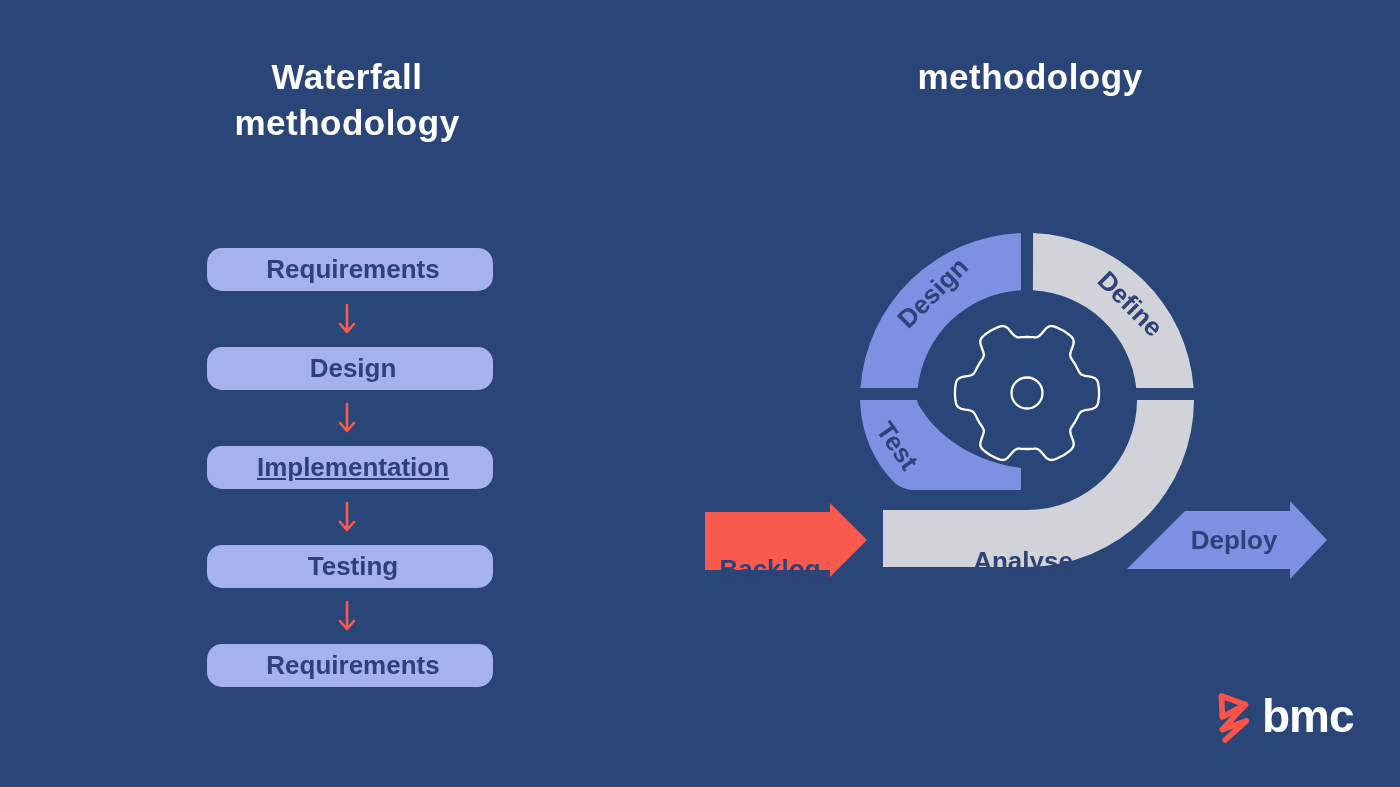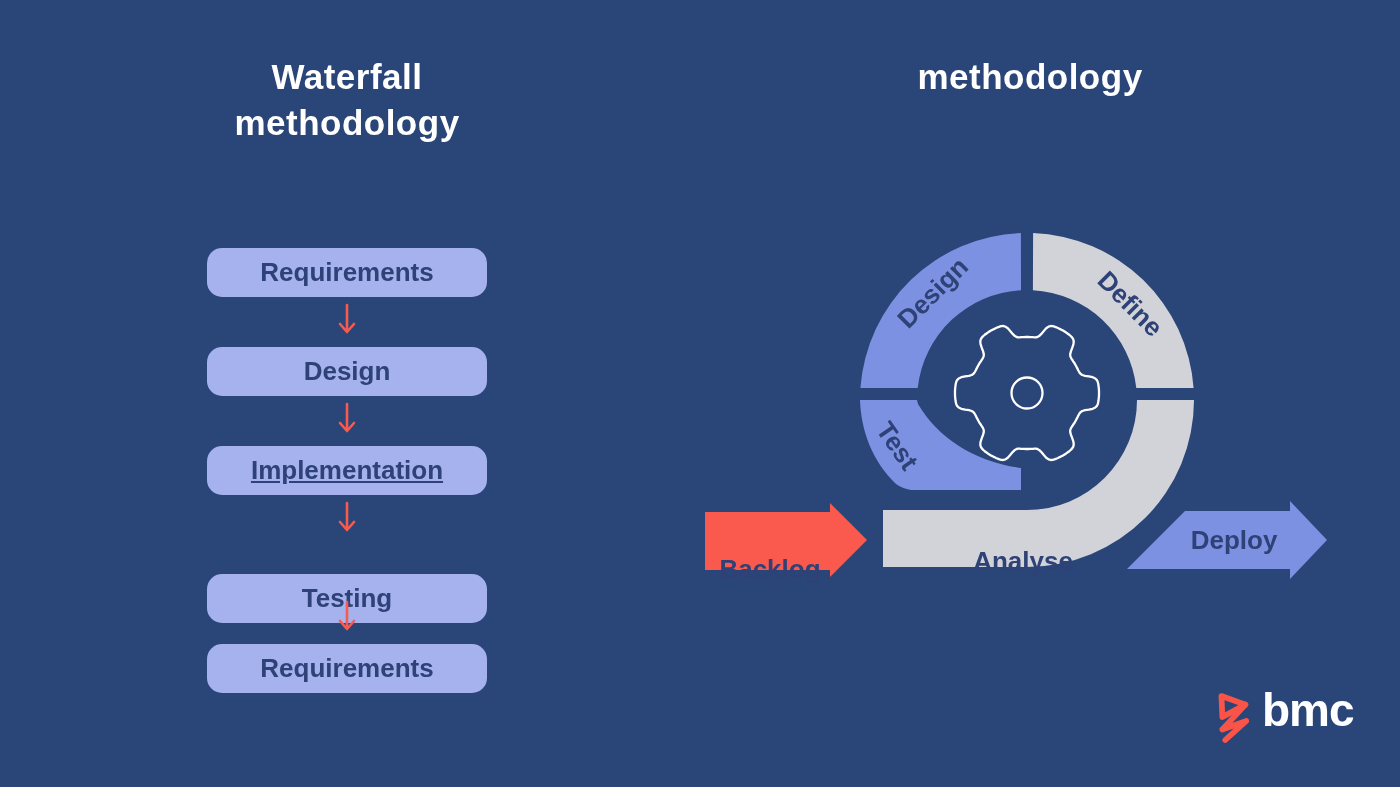--- a/index.html
+++ b/index.html
@@ -11,36 +11,36 @@
     position:relative;width:1400px;height:787px;overflow:hidden;
     background:var(--bg);
     font-family:"Liberation Sans", sans-serif;
   }
   .col-title{
     position:absolute;width:400px;text-align:center;
     color:var(--text-white);font-size:35px;font-weight:600;line-height:1.3;
     letter-spacing:0.5px;
   }
   .flow-box{
-    position:absolute;left:207px;width:280px;height:49px;
+    position:absolute;left:207px;width:280px;height:43px;
     background:var(--box-fill);border-radius:15px;
     display:flex;align-items:center;justify-content:center;
-    color:var(--text-navy);font-size:26px;font-weight:600;
+    color:var(--text-navy);font-size:26px;font-weight:600;padding-left:6px;
   }
   .flow-arrow{position:absolute;left:338px;width:18px;height:40px;}
   .flow-arrow svg{display:block;}
   .agile-svg{position:absolute;left:0;top:0;width:1400px;height:787px;}
   .seg-label{
     position:absolute;color:var(--text-navy);font-size:26px;font-weight:600;
     transform:translate(-50%,-50%);white-space:nowrap;
   }
   .rot-m45{transform:translate(-50%,-50%) rotate(-45deg);}
   .rot-p45{transform:translate(-50%,-50%) rotate(45deg);}
   .rot-p55{transform:translate(-50%,-50%) rotate(55deg);}
-  .logo{position:absolute;left:1209px;top:689px;display:flex;align-items:flex-start;}
+  .logo{position:absolute;left:1209px;top:689px;display:flex;align-items:center;}
   .logo-text{
     color:var(--text-white);font-size:46px;font-weight:700;letter-spacing:-1px;
     margin-left:9px;line-height:1;position:relative;top:-2px;
   }
 </style>
 </head>
 <body>
 
 <div class="canvas">
 
@@ -55,21 +55,21 @@
 
   <div class="flow-box" style="top:248px;">
     <span>Requirements</span>
   </div>
   <div class="flow-box" style="top:347px;">
     <span>Design</span>
   </div>
   <div class="flow-box" style="top:446px;text-decoration:underline;">
     <span>Implementation</span>
   </div>
-  <div class="flow-box" style="top:574px;">
+  <div class="flow-box" style="top:545px;">
     <span>Testing</span>
   </div>
   <div class="flow-box" style="top:644px;">
     <span>Requirements</span>
   </div>
 
   <div class="flow-arrow" style="top:302px;">
     <svg width="18" height="40" viewBox="0 0 18 40">
         <path d="M9,3 V29 M2,22 L9,30 L16,22" fill="none" stroke="var(--accent-orange)" stroke-width="2.6" stroke-linecap="round" stroke-linejoin="round"></path>
       </svg>

